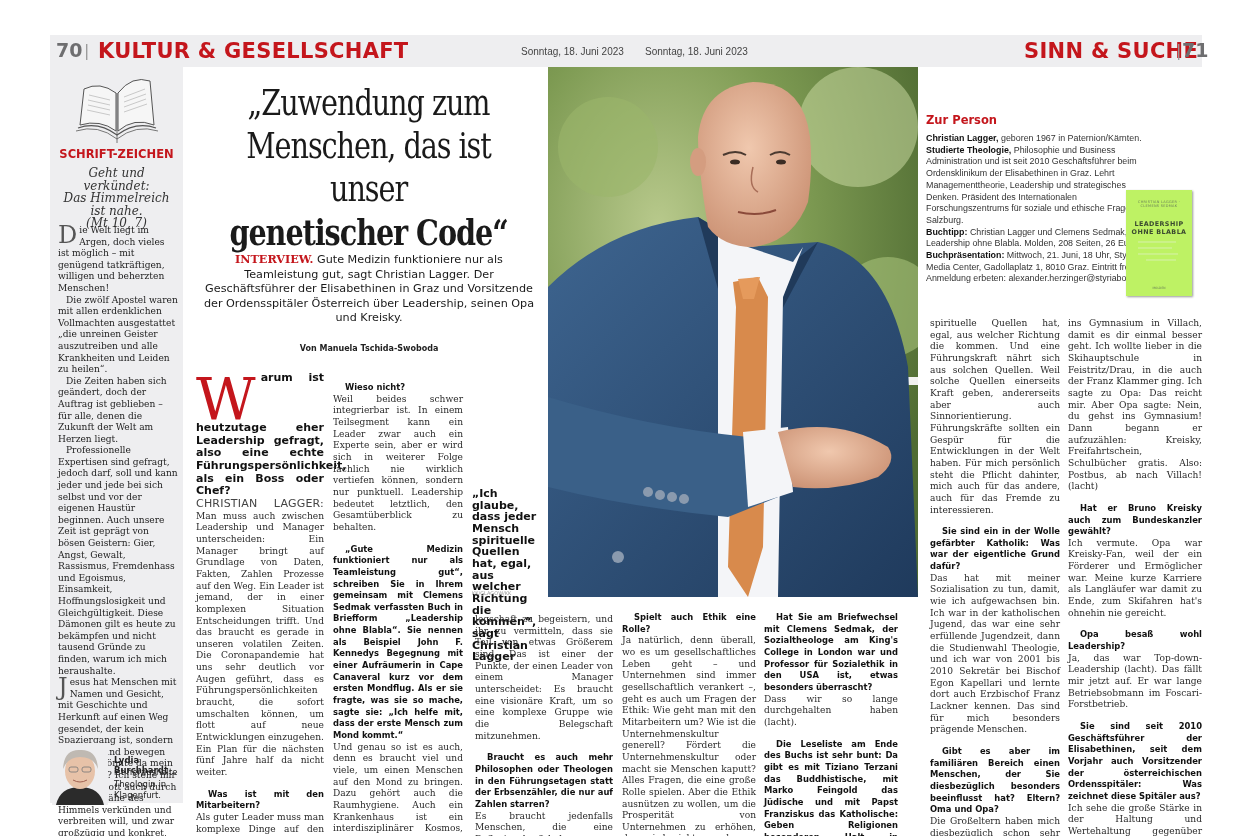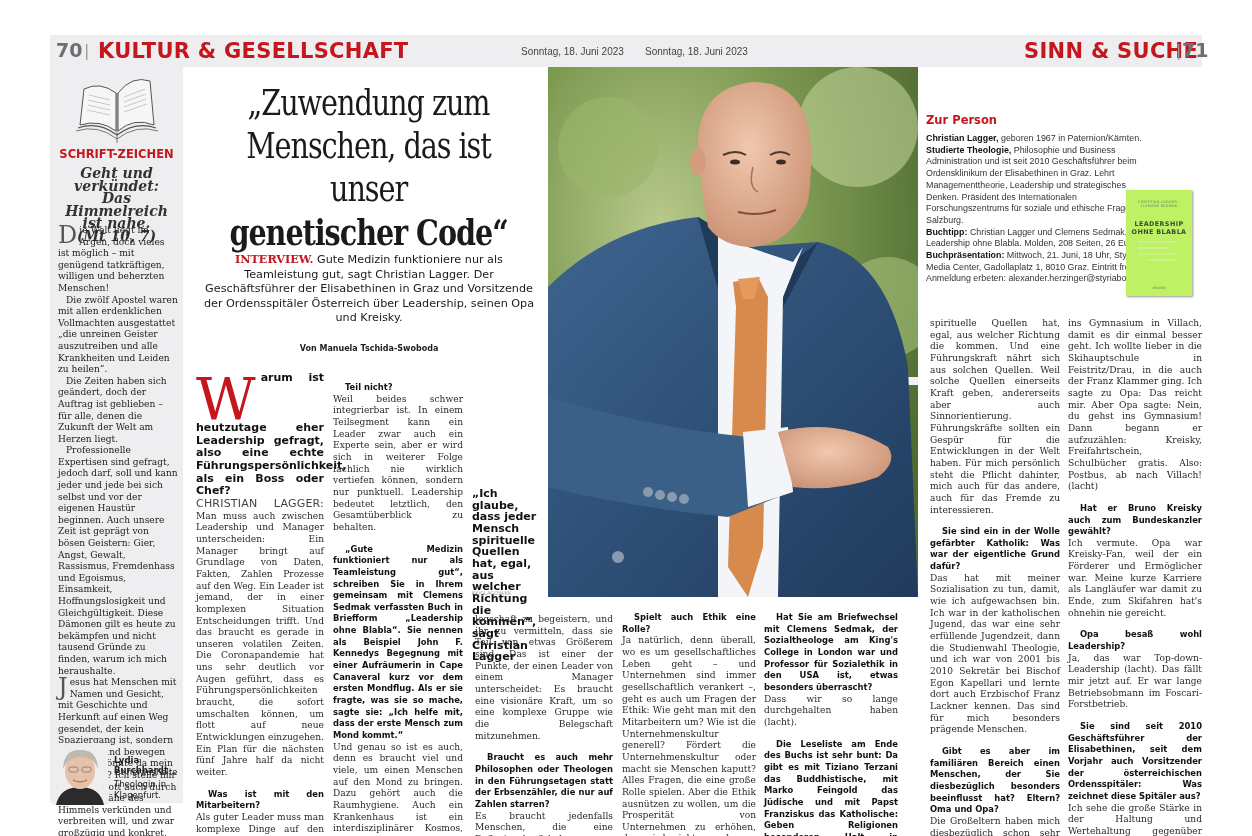--- a/index.html
+++ b/index.html
@@ -9,21 +9,21 @@
   .topbar { position: absolute; left: 50px; top: 35px; width: 1152px; height: 32px; background: #eeeef0; }
   .pgnum { position: absolute; top: 4px; font-family: "DejaVu Sans", sans-serif; font-weight: bold; font-size: 19px; color: #6e6e70; }
   .section { position: absolute; top: 4px; font-family: "DejaVu Sans", sans-serif; font-weight: bold; font-size: 21px; color: #c4161c; letter-spacing: 0.3px; }
   .sep { position: absolute; top: 6px; font-family: "DejaVu Sans", sans-serif; font-size: 16px; color: #9a9a9a; }
   .date { position: absolute; top: 11px; font-family: "Liberation Sans", sans-serif; font-size: 10px; color: #444; }
 
   
   .leftcol { position: absolute; left: 50px; top: 67px; width: 133px; height: 736px; background: #eeeef0; }
   .book { position: absolute; left: 22px; top: 6px; width: 90px; height: 70px; }
   .col-title { position: absolute; left: 0; top: 80px; width: 133px; text-align: center; font-family: "DejaVu Sans", sans-serif; font-weight: bold; font-size: 11.5px; color: #c4161c; }
-  .verse { position: absolute; left: 6px; top: 100px; width: 121px; text-align: center; font-style: italic; font-size: 14px; line-height: 12.5px; color: #333; font-weight: bold; }
+  .verse { position: absolute; left: 6px; top: 100px; width: 121px; text-align: center; font-style: italic; font-size: 12px; line-height: 12.5px; color: #333; }
   .lefttext { position: absolute; left: 8px; top: 158px; width: 120px; font-size: 9.1px; line-height: 11.6px; color: #222; }
   .lefttext p { text-indent: 8px; }
   .lefttext p.first, .lefttext p.dc { text-indent: 0; }
   .dropcap { float: left; font-size: 24px; line-height: 20px; margin-right: 2px; color: #555; font-weight: normal; }
   .author-photo { position: absolute; left: 2px; top: 676px; width: 56px; height: 62px; }
   .author-name { position: absolute; left: 64px; top: 688px; font-family: "DejaVu Sans", sans-serif; font-weight: bold; font-size: 8.5px; color: #222; }
   .author-desc { position: absolute; left: 64px; top: 700px; width: 68px; font-family: "DejaVu Sans", sans-serif; font-size: 8.5px; line-height: 11.5px; color: #222; }
 
   
   .headline { position: absolute; left: 196px; top: 82px; width: 345px; text-align: center; font-family: "DejaVu Serif", serif; font-size: 35px; line-height: 43px; color: #1a1a1a; letter-spacing: -1.3px; transform: scaleX(0.82); transform-origin: center top; }
@@ -125,21 +125,21 @@
 <div class="byline">Von Manuela Tschida-Swoboda</div>
 
 <div class="col" id="col1" style="left:196px; top:372px; width:128px;">
   <p><span class="wcap">W</span><span class="intro-q">arum ist heutzutage eher Leadership gefragt, also eine echte Führungspersönlichkeit, als ein Boss oder Chef?</span></p>
   <p><span class="speaker">Christian Lagger:</span> <span>Man muss auch zwischen Leadership und Manager unterscheiden: Ein Manager bringt auf Grundlage von Daten, Fakten, Zahlen Prozesse auf den Weg. Ein Leader ist jemand, der in einer komplexen Situation Entscheidungen trifft. Und das braucht es gerade in unseren volatilen Zeiten. Die Coronapandemie hat uns sehr deutlich vor Augen geführt, dass es Führungspersönlichkeiten braucht, die sofort umschalten können, um flott auf neue Entwicklungen einzugehen. Ein Plan für die nächsten fünf Jahre half da nicht weiter.</span></p>
   <p class="q">Was ist mit den Mitarbeitern?</p>
   <p>Als guter Leader muss man komplexe Dinge auf den Punkt bringen und vermitteln können. Dann kann man auch die Belegschaft motivieren und mitnehmen. Ein Leader muss Menschen mögen. Wer Menschen nicht mag, kann nicht führen. Ich unterrichte auch an der Karl-Franzens-Universität und am Institut für Entrepreneurship und sage den Studierenden immer, dass sie sich entschei-</p>
 </div>
 
 <div class="col" style="left:333px; top:372px; width:130px;">
-  <p class="q">Teil nicht?</p>
+  <p class="q">Wieso nicht?</p>
   <p>Weil beides schwer integrierbar ist. In einem Teilsegment kann ein Leader zwar auch ein Experte sein, aber er wird sich in weiterer Folge fachlich nie wirklich vertiefen können, sondern nur punktuell. Leadership bedeutet letztlich, den Gesamtüberblick zu behalten.</p>
   <p class="q">„Gute Medizin funktioniert nur als Teamleistung gut“, schreiben Sie in Ihrem gemeinsam mit Clemens Sedmak verfassten Buch in Briefform „Leadership ohne Blabla“. Sie nennen als Beispiel John F. Kennedys Begegnung mit einer Aufräumerin in Cape Canaveral kurz vor dem ersten Mondflug. Als er sie fragte, was sie so mache, sagte sie: „Ich helfe mit, dass der erste Mensch zum Mond kommt.“</p>
   <p>Und genau so ist es auch, denn es braucht viel und viele, um einen Menschen auf den Mond zu bringen. Dazu gehört auch die Raumhygiene. Auch ein Krankenhaus ist ein interdisziplinärer Kosmos, in dem es auf jeden Einzelnen ankommt. Das Cape-Canaveral-Beispiel zeigt, wie wichtig es ist, die gesamte Be-</p>
 </div>
 
 <div class="pullquote">„Ich glaube, dass jeder Mensch spirituelle Quellen hat, egal, aus welcher Richtung die kommen“, sagt Christian Lagger</div>
 <div class="credit">KK/GLAGOW/KK</div>
 
 <div class="col" style="left:475px; top:614px; width:138px;">
   <p>legschaft zu begeistern, und ihr zu vermitteln, dass sie Teil von etwas Größerem sind. Das ist einer der Punkte, der einen Leader von einem Manager unterscheidet: Es braucht eine visionäre Kraft, um so eine komplexe Gruppe wie die Belegschaft mitzunehmen.</p>

